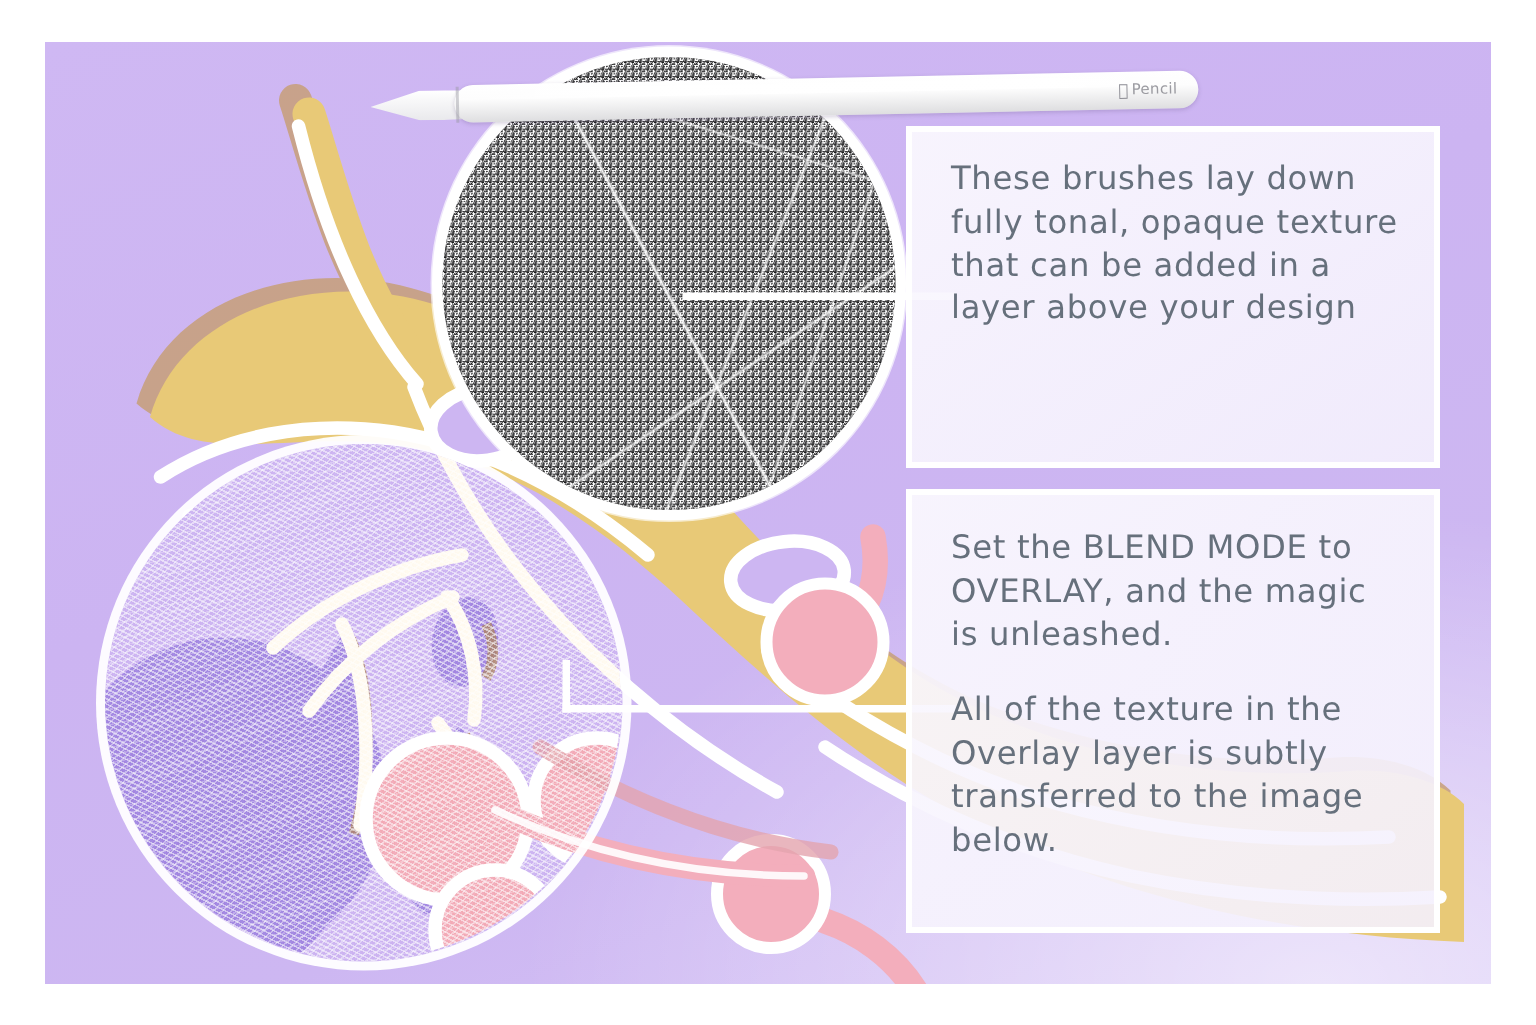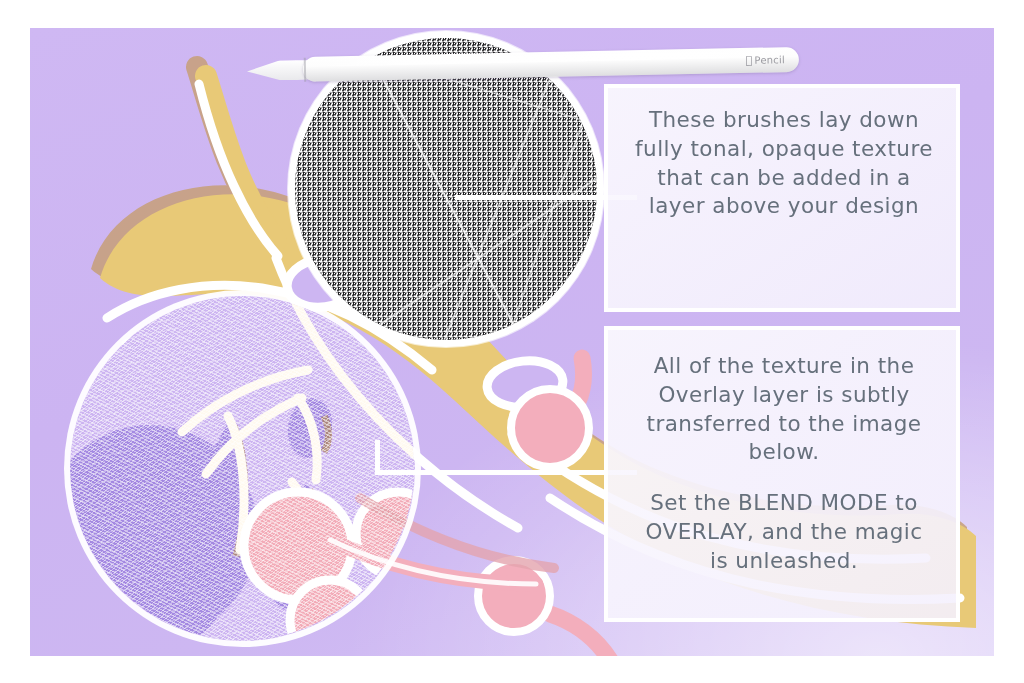--- a/index.html
+++ b/index.html
@@ -118,21 +118,20 @@
   }
   .panel .inner{padding:18px 22px 14px 26px;}
   .panel p{
     margin:0;
     font-family:"DejaVu Sans", sans-serif;
     font-size:21.5px;
     line-height:1.34;
     color:#66707c;
     letter-spacing:.45px;
     white-space:pre-line;
-    text-align:center;
   }
   .panel p + p{margin-top:22px;}
 
   #panel-1{left:604px;top:84px;width:356px;height:228px;}
   #panel-2{left:604px;top:326px;width:356px;height:296px;}
   #panel-2 .inner{padding-top:22px;}
 </style>
 </head>
 <body>
 
@@ -273,18 +272,18 @@
   </div>
 
   <div class="panel" id="panel-1">
     <div class="inner">
       <p>These brushes lay down fully tonal, opaque texture that can be added in a layer above your design</p>
     </div>
   </div>
 
   <div class="panel" id="panel-2">
     <div class="inner">
+      <p>Set the BLEND MODE to OVERLAY, and the magic is unleashed.</p>
       <p>All of the texture in the Overlay layer is subtly transferred to the image below.</p>
-      <p>Set the BLEND MODE to OVERLAY, and the magic is unleashed.</p>
     </div>
   </div>
 
 </div>
 
 </body></html>

